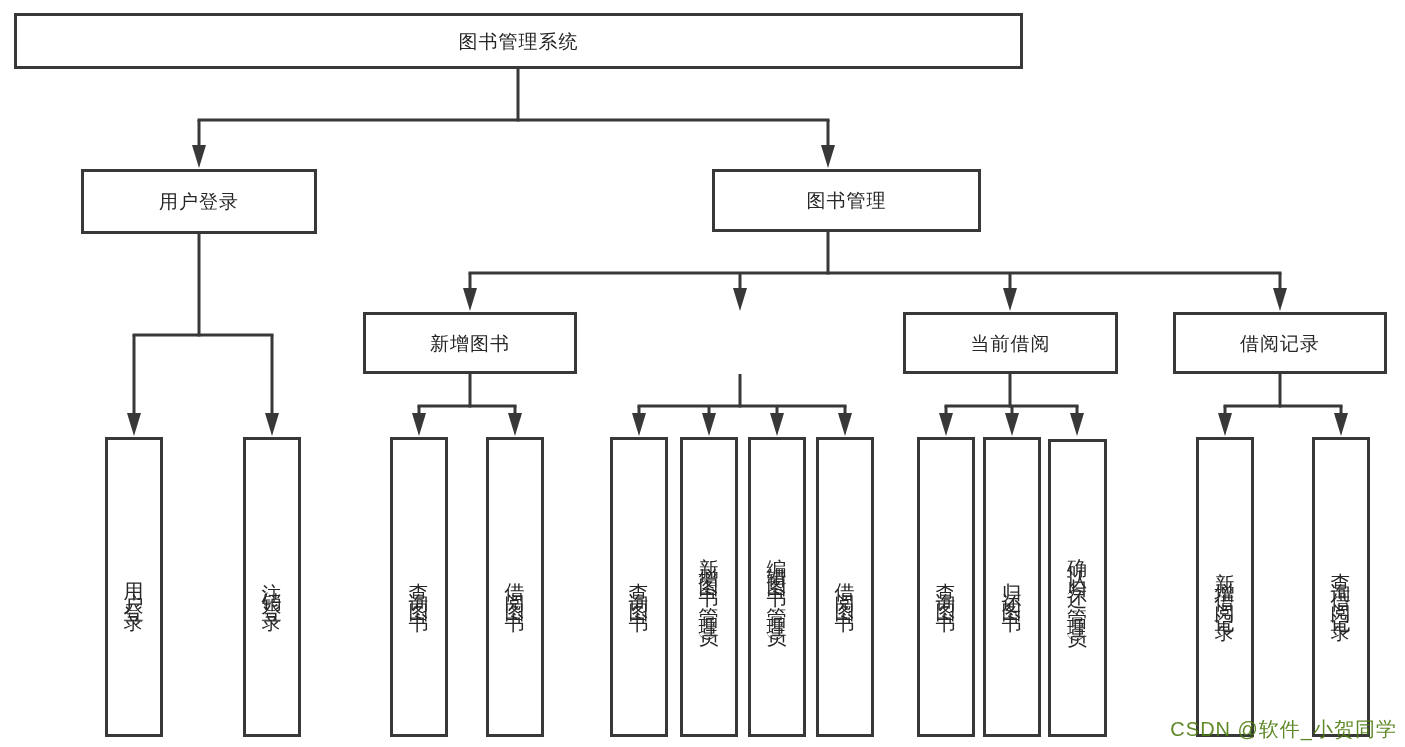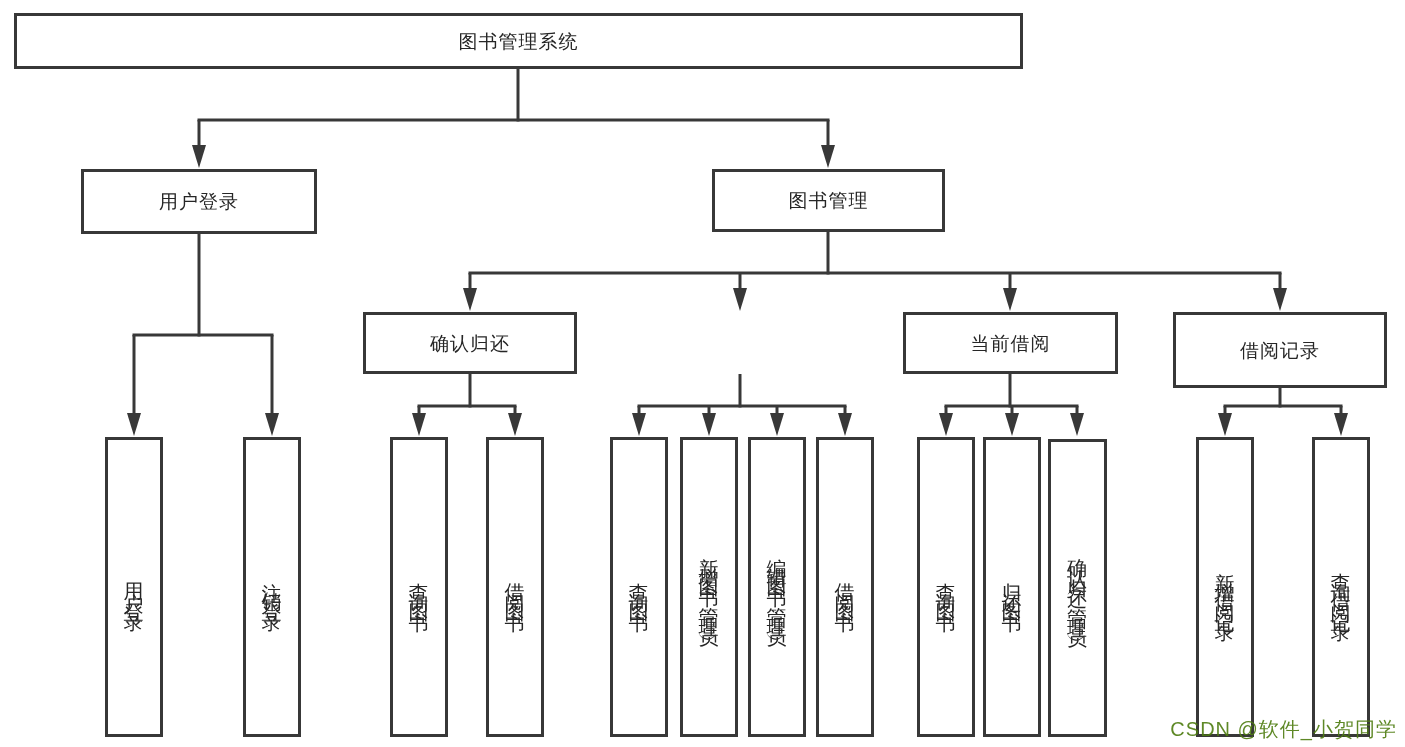--- a/index.html
+++ b/index.html
@@ -114,25 +114,25 @@
       <polygon points="1005,413 1019,413 1012,436"></polygon>
       <polygon points="1070,413 1084,413 1077,436"></polygon>
       <polygon points="1218,413 1232,413 1225,436"></polygon>
       <polygon points="1334,413 1348,413 1341,436"></polygon>
     </g>
   </svg>
 
   <div class="box hbox" style="left:14px;top:13px;width:1009px;height:56px">图书管理系统</div>
 
   <div class="box hbox" style="left:81px;top:169px;width:236px;height:65px">用户登录</div>
-  <div class="box hbox" style="left:712px;top:169px;width:233px;height:63px">图书管理</div>
+  <div class="box hbox" style="left:712px;top:169px;width:269px;height:63px">图书管理</div>
 
-  <div class="box hbox" style="left:363px;top:312px;width:214px;height:62px">确认归还</div>
+  <div class="box hbox" style="left:363px;top:312px;width:214px;height:62px">新增图书</div>
   <div class="box hbox" style="left:903px;top:312px;width:215px;height:62px">当前借阅</div>
-  <div class="box hbox" style="left:1173px;top:312px;width:214px;height:76px">借阅记录</div>
+  <div class="box hbox" style="left:1173px;top:312px;width:214px;height:62px">借阅记录</div>
 
   <div class="box vbox" style="left:105px;top:437px;width:58px;height:300px">用户登录</div>
   <div class="box vbox" style="left:243px;top:437px;width:58px;height:300px">注销登录</div>
 
   <div class="box vbox" style="left:390px;top:437px;width:58px;height:300px">查询图书</div>
   <div class="box vbox" style="left:486px;top:437px;width:58px;height:300px">借阅图书</div>
 
   <div class="box vbox" style="left:610px;top:437px;width:58px;height:300px">查询图书</div>
   <div class="box vbox" style="left:680px;top:437px;width:58px;height:300px">新增图书（管理员）</div>
   <div class="box vbox" style="left:748px;top:437px;width:58px;height:300px">编辑图书（管理员）</div>

